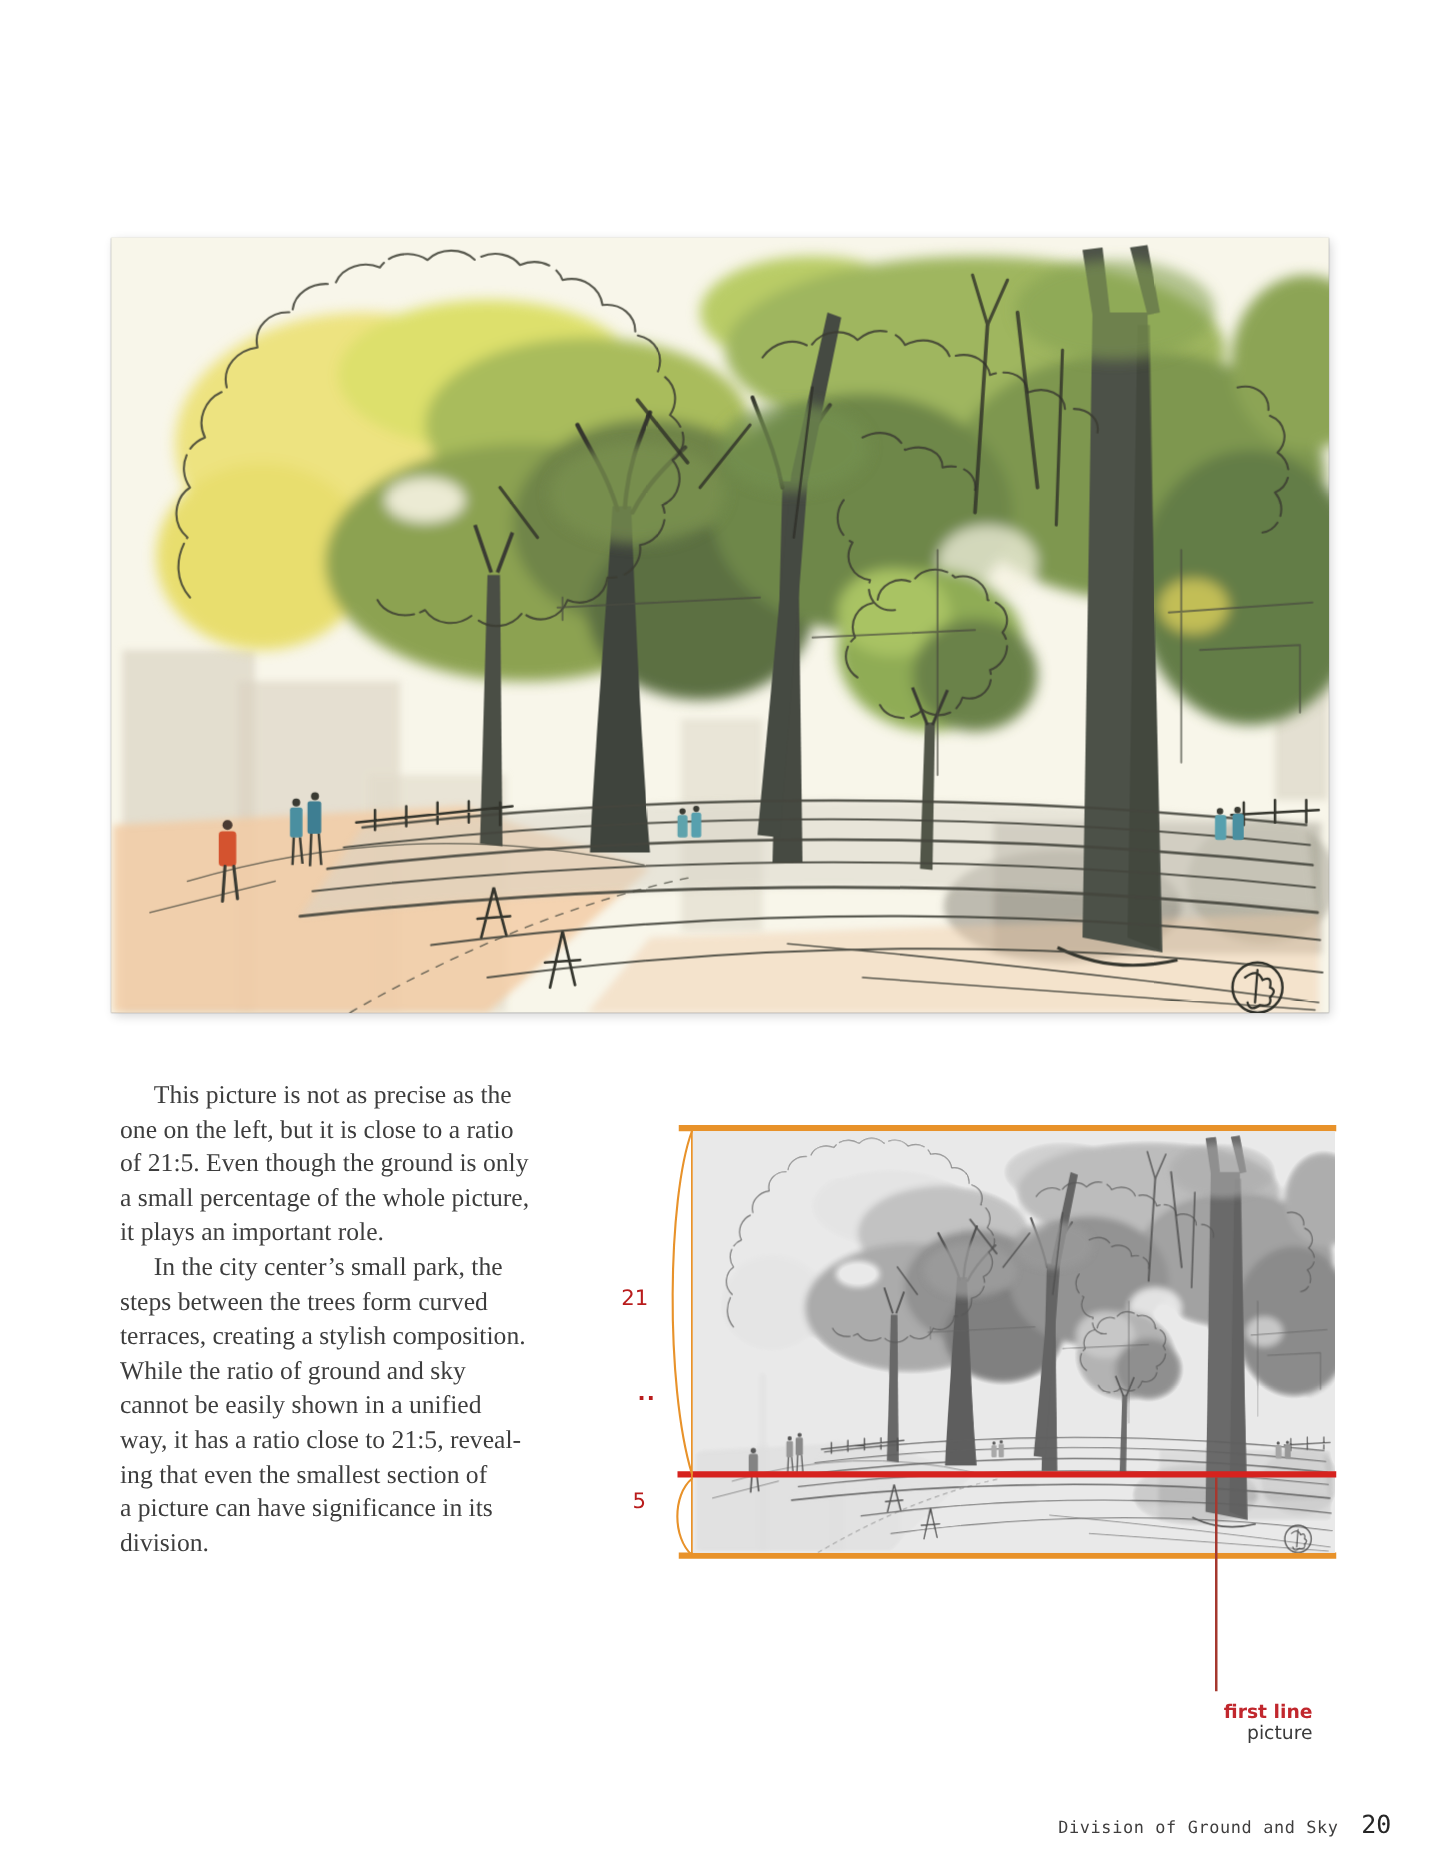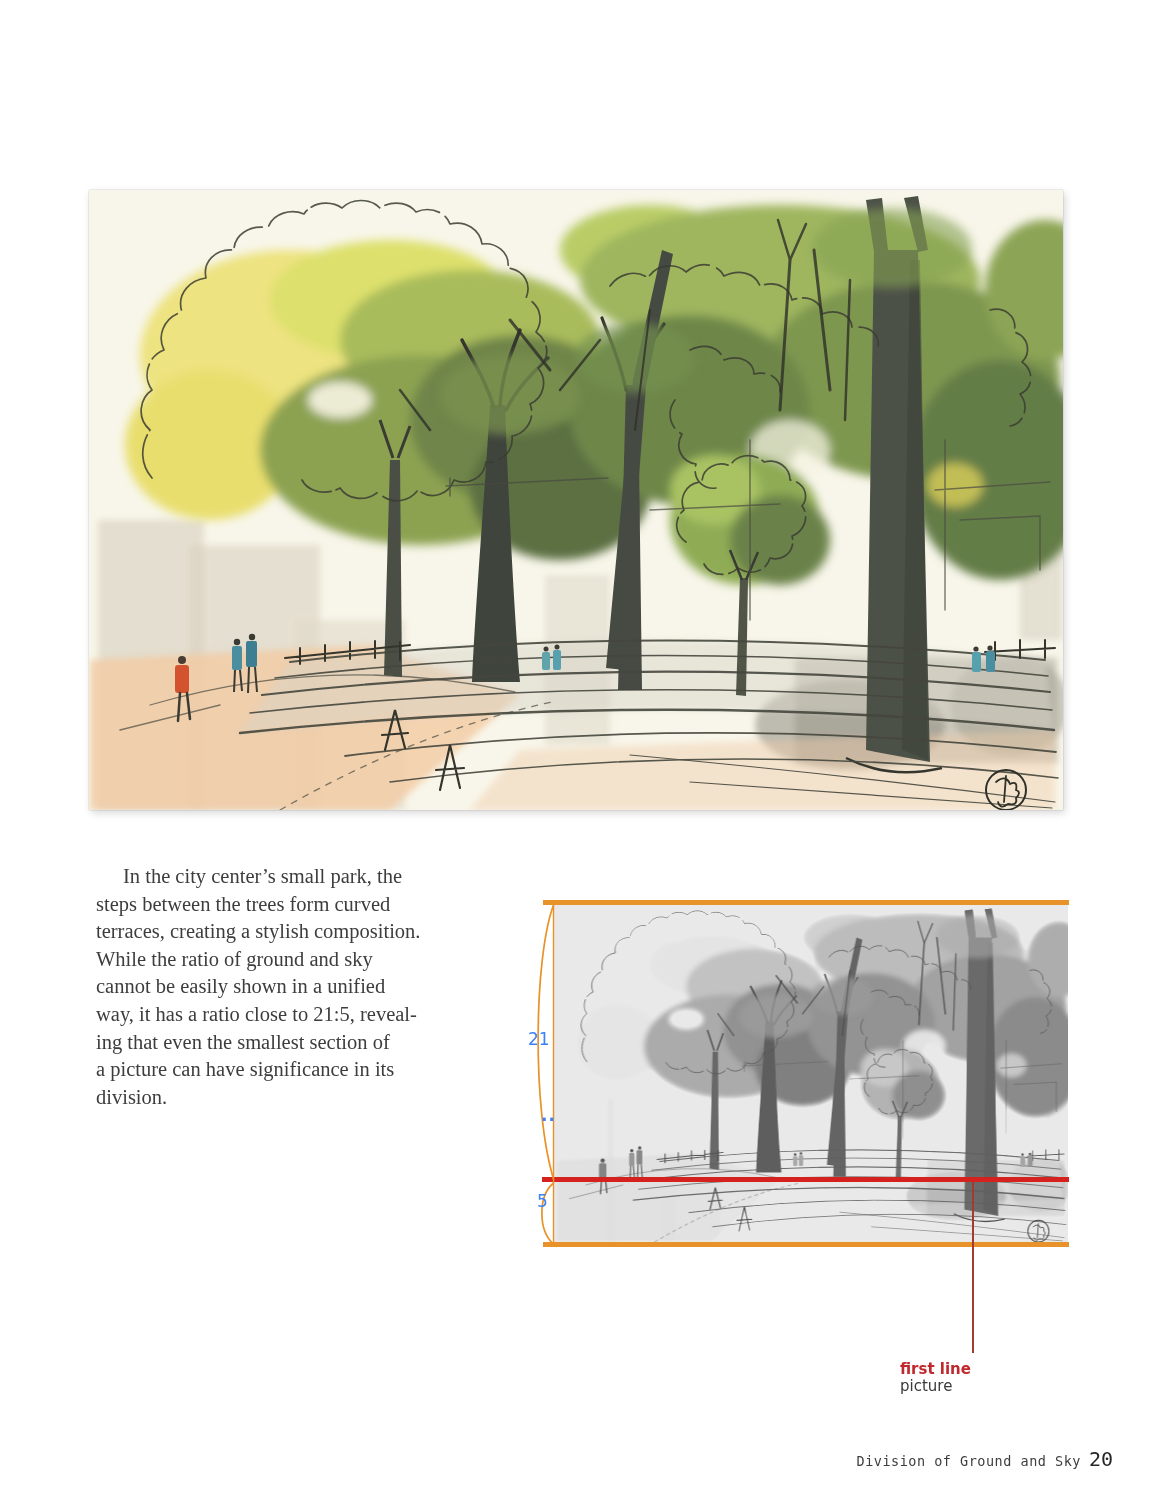--- a/index.html
+++ b/index.html
@@ -19,33 +19,33 @@
 
   
   .thumb{position:absolute;left:554px;top:905px;width:514px;height:337px;overflow:hidden;}
   .thumb svg{display:block;width:514px;height:337px;
              filter:grayscale(1) brightness(1.16) contrast(.82);opacity:.95;}
   .bar{position:absolute;height:5px;}
   .bar-top{left:543px;top:900px;width:526px;background:#e8922a;}
   .bar-bottom{left:543px;top:1242px;width:526px;background:#e8922a;}
   .bar-red{left:542px;top:1177px;width:527px;background:#d6221e;}
   .brackets{position:absolute;left:518px;top:898px;width:45px;height:352px;}
-  .ratio-label{position:absolute;font-family:"DejaVu Sans", sans-serif;color:#3b82f6;
-               font-size:17px;margin-left:31px;}
+  .ratio-label{position:absolute;font-family:"DejaVu Sans", sans-serif;color:#b91c1c;
+               font-size:17px;}
   .lbl-21{left:497px;top:1029px;}
   .lbl-dots{left:510px;top:1105px;letter-spacing:1px;font-weight:bold;}
   .lbl-5{left:506px;top:1191px;}
   .leader{position:absolute;left:972px;top:1182px;width:2px;height:171px;background:#a5382f;}
-  .annotation{position:absolute;left:900px;top:1361px;width:150px;text-align:left;
+  .annotation{position:absolute;left:900px;top:1361px;width:150px;text-align:right;
               font-family:"DejaVu Sans", sans-serif;font-size:15px;line-height:17px;}
   .annotation .first-line{color:#c1272d;font-weight:bold;}
   .annotation .horizon{color:#3a3a3a;}
 
   
-  .footer{position:absolute;top:1447px;right:46px;display:flex;align-items:baseline;gap:8px;
+  .footer{position:absolute;top:1447px;right:46px;display:flex;align-items:baseline;gap:18px;
           font-family:"DejaVu Sans Mono", monospace;}
   .footer .chapter{font-size:13.5px;letter-spacing:.5px;color:#3f3e3e;}
   .footer .pageno{font-size:20px;color:#262626;}
 </style>
 </head>
 <body>
 
 <svg width="0" height="0" style="position:absolute" aria-hidden="true">
   <defs>
     <filter id="wash" x="-30%" y="-30%" width="160%" height="160%">
@@ -196,20 +196,25 @@
 
 <div class="page">
 
   <figure class="main-art">
     <svg viewBox="0 0 972 620" role="img">
       <use href="#park-scene" xlink:href="#park-scene"></use>
     </svg>
   </figure>
 
   <section class="text-col">
+    <p>This picture is not as precise as the
+one on the left, but it is close to a ratio
+of 21:5. Even though the ground is only
+a small percentage of the whole picture,
+it plays an important role.</p>
     <p>In the city center’s small park, the
 steps between the trees form curved
 terraces, creating a stylish composition.
 While the ratio of ground and sky
 cannot be easily shown in a unified
 way, it has a ratio close to 21:5, reveal-
 ing that even the smallest section of
 a picture can have significance in its
 division.</p>
   </section>

